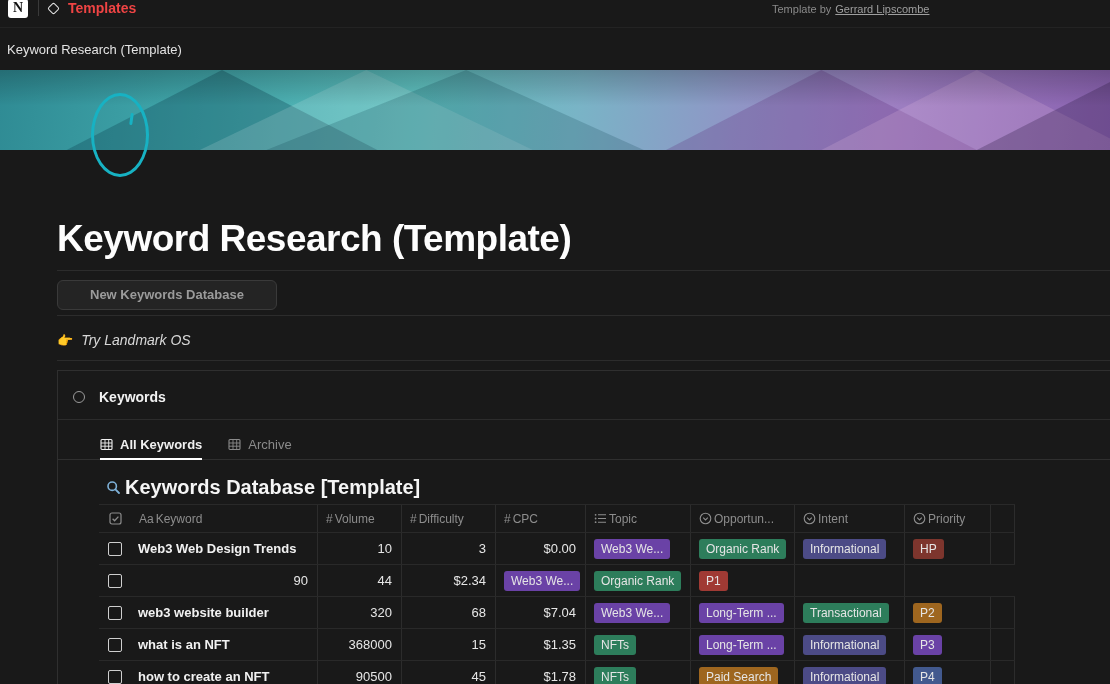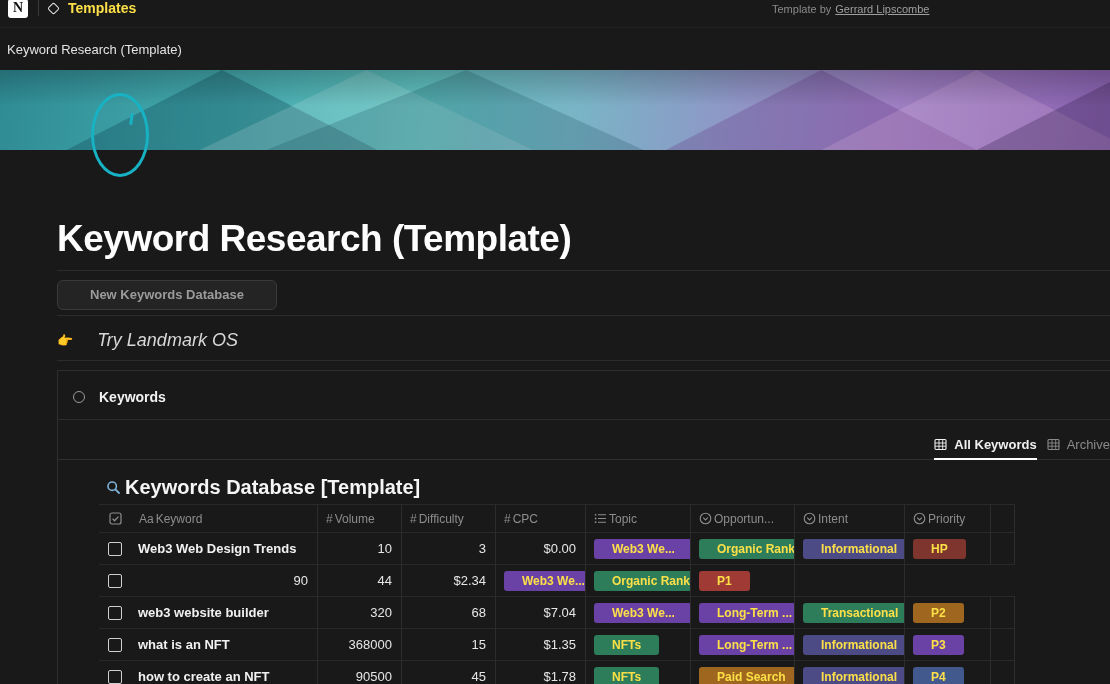--- a/index.html
+++ b/index.html
@@ -23,21 +23,21 @@
   .notion-logo{
     width:20px; height:19px; background:#ffffff; color:#111;
     border-radius:3px; font-family:"Liberation Serif", serif; font-weight:bold;
     font-size:14px; display:flex; align-items:center; justify-content:center;
   }
   .v-sep{ width:1px; height:16px; background:#3a3a3a; }
   .templates-icon{
     width:9px; height:9px; border:1.5px solid #e3e3e3; transform:rotate(45deg);
     border-radius:2px; display:inline-block;
   }
-  .nav-label{ font-size:14px; font-weight:700; color:#fde047; }
+  .nav-label{ font-size:14px; font-weight:700; color:#ef4444; }
   .attribution{
     position:absolute; left:772px; top:3px; font-size:11px; color:#8a8a8a;
   }
   .attribution a{ color:#9f9f9f; text-decoration:underline; cursor:pointer; margin-left:4px;}
 
   
   .breadcrumb-bar{
     height:42px; display:flex; align-items:center; padding-left:7px;
     background:#191919;
   }
@@ -81,37 +81,36 @@
 
   .new-db-button{
     margin-top:9px; display:inline-block; height:30px; padding:0 32px;
     background:#242424; border:1px solid #3a3a3a; border-radius:6px;
     color:#9b9b9b; font-size:13px; font-weight:700; line-height:28px; cursor:pointer;
     font-family:"Liberation Sans", sans-serif;
   }
 
   .promo{ margin-top:13px; height:22px; display:flex; align-items:center; gap:8px; }
   .promo-icon{ font-size:13px; color:#e8c24a; }
-  .promo a{ font-size:18px; font-style:italic; color:#d8d8d8; text-decoration:none; cursor:pointer;margin-left:16px; }
+  .promo a{ font-size:14px; font-style:italic; color:#d8d8d8; text-decoration:none; cursor:pointer; }
 
   
   .db-card{
     margin-top:9px; height:317px; overflow:hidden;
     border-top:1px solid #2f2f2f; border-left:1px solid #2f2f2f;
     background:#191919;
   }
   .db-header{ margin:12px 0 0 15px; height:28px; display:flex; align-items:center; gap:14px; }
   .ring-icon{ width:12px; height:12px; border:1.5px solid #9a9a9a; border-radius:50%; display:inline-block; }
   .db-name{ font-size:14px; font-weight:700; color:#f2f2f2;text-align:right; }
   .db-card .hr{ margin-top:8px; }
 
   .tabs{
-    margin:8px 0 12px 42px; height:32px; display:flex; gap:10px; align-items:stretch;
+    margin:8px 0 12px 42px; height:32px; display:flex; gap:26px; align-items:stretch;
     position:relative;
-    justify-content:flex-end;
   }
   .tabs::after{
     content:''; position:absolute; left:-42px; right:-1000px; bottom:0;
     border-bottom:1px solid #2f2f2f;
   }
   .tab{
     display:flex; align-items:center; gap:7px; font-size:13px; cursor:pointer;
     color:#8a8a8a; font-weight:500; position:relative; z-index:1;
   }
   .tab.active{ color:#f0f0f0; font-weight:700; box-shadow:inset 0 -2px 0 #ffffff; }
@@ -141,22 +140,22 @@
   .checkbox{
     width:14px; height:14px; border:1.5px solid #cfcfcf; border-radius:2px;
     display:inline-block; background:transparent;
   }
 
   .kw-cell{ padding-left:7px; font-weight:700; color:#f1f1f1; cursor:pointer; }
   .num-cell{ justify-content:flex-end; padding-right:9px; color:#e6e6e6;
     font-variant-numeric:tabular-nums; cursor:pointer; }
   .tag-cell{ padding-left:8px; cursor:pointer; }
   .tag{
-    display:inline-block; height:20px; line-height:20px; padding:0 18px;
-    border-radius:3px; font-size:12px; font-weight:700; color:#fde047;
+    display:inline-block; height:20px; line-height:20px; padding:0 7px;
+    border-radius:3px; font-size:12px; font-weight:400; color:#e5e5e5;
   }
   .empty-cell{ cursor:pointer; }
 </style>
 </head>
 <body>
 
 <div class="screen">
 
   <header class="topbar">
     <div class="topbar-left">

